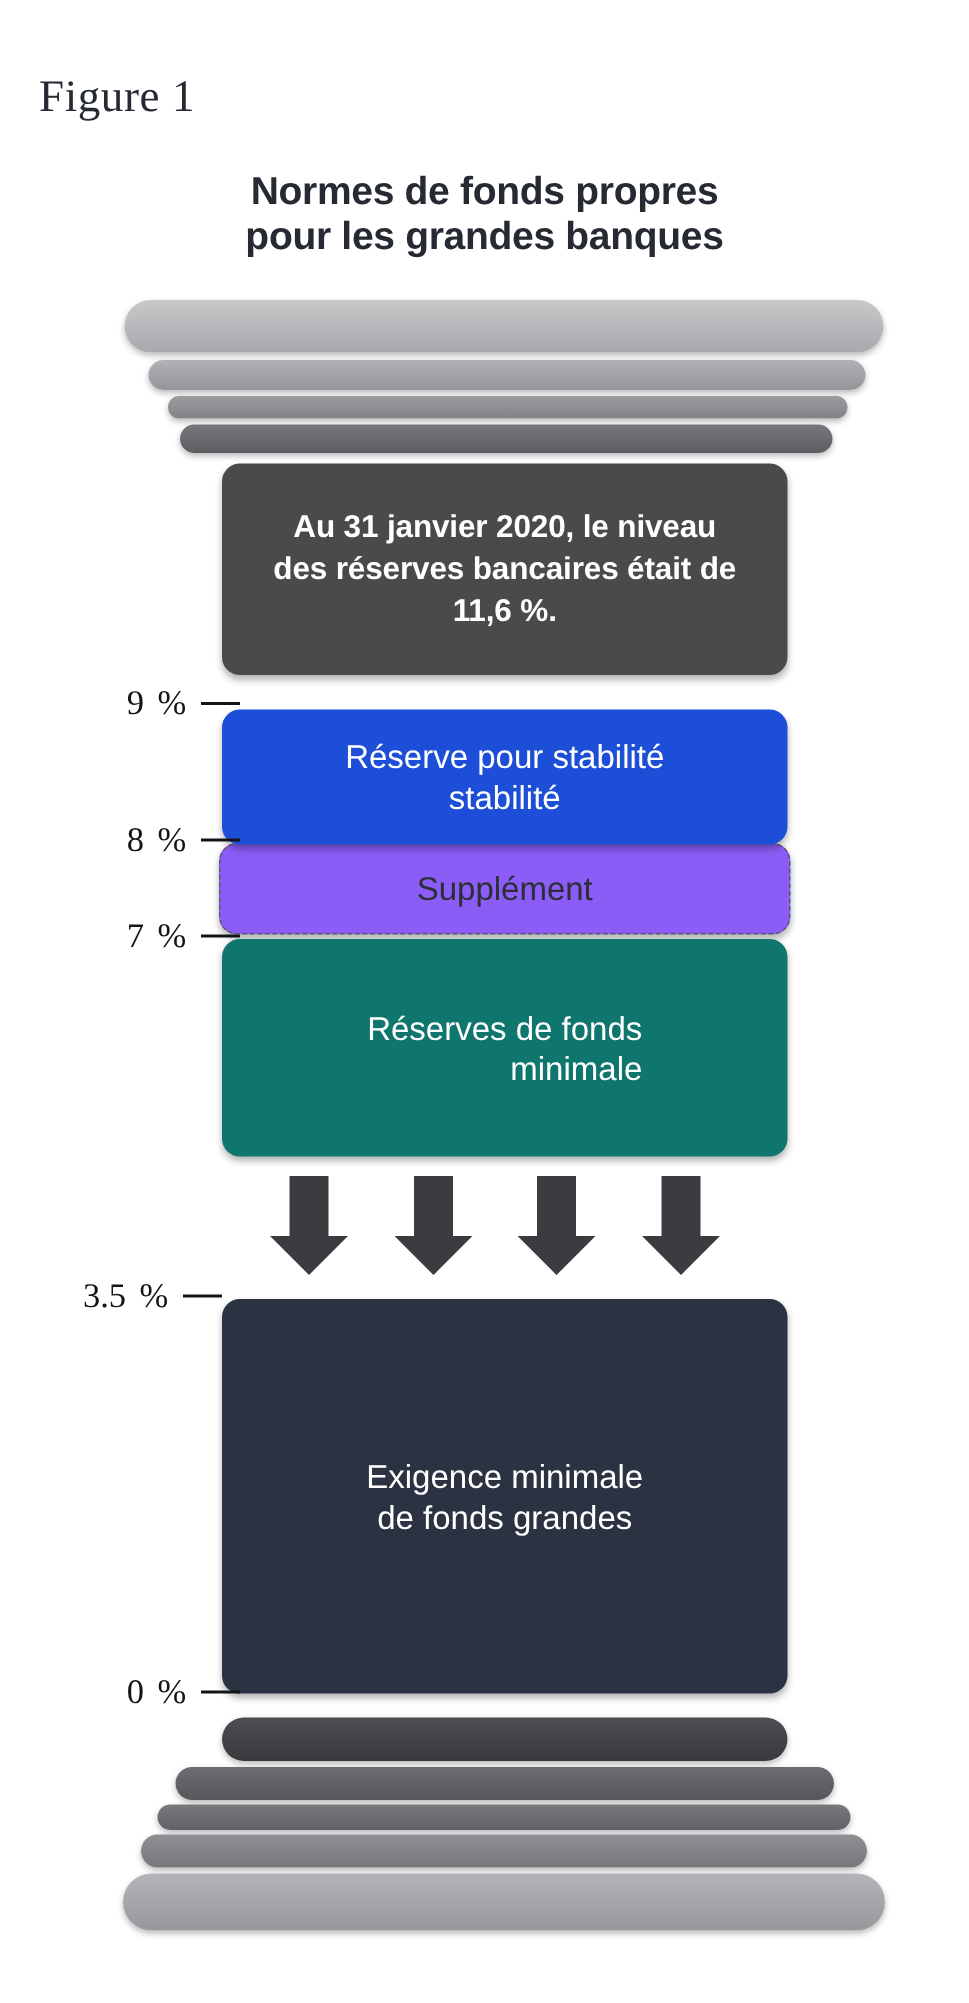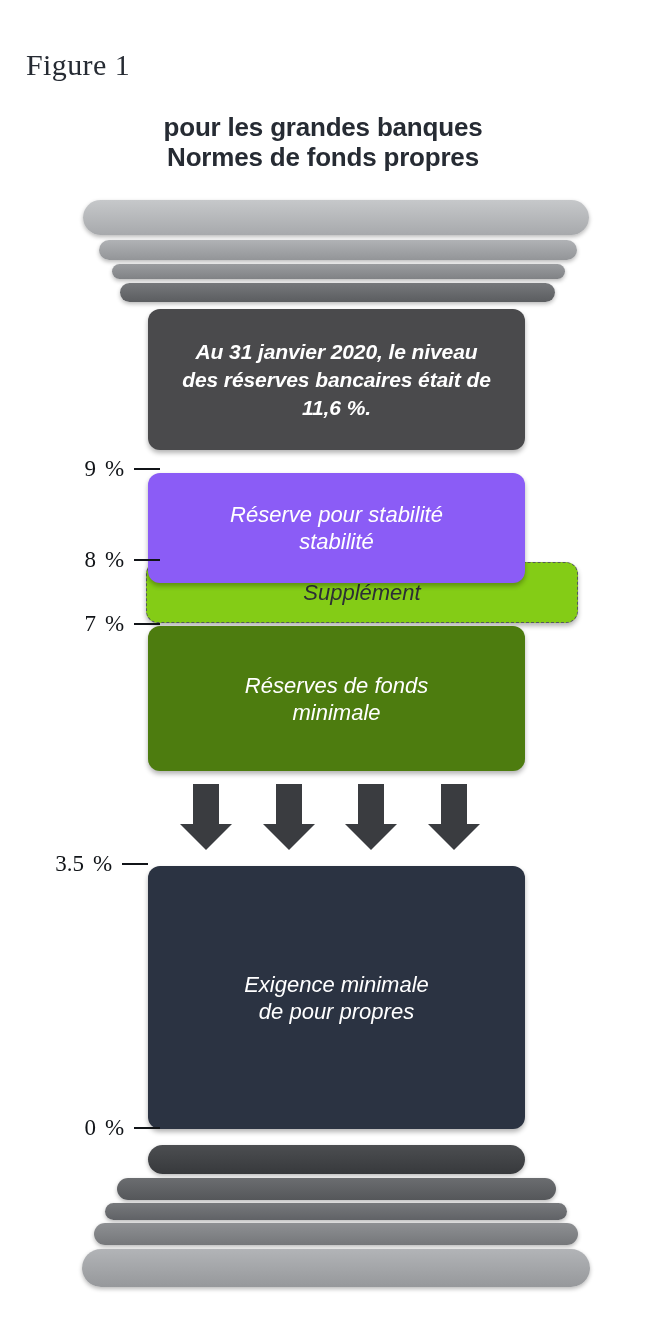--- a/index.html
+++ b/index.html
@@ -60,21 +60,20 @@
     align-items: center;
     justify-content: center;
     text-align: center;
     box-sizing: border-box;
   }
   .block .label {
     font-size: 22px;
     font-weight: 400;
     line-height: 27px;
     padding: 0 31px;
-    font-style: italic;
   }
 
   #callout-box {
     left: 148px;
     top: 309px;
     width: 377px;
     height: 141px;
     background: #4a4a4c;
     z-index: 6;
   }
@@ -83,44 +82,45 @@
     font-size: 21px;
     font-weight: 700;
     line-height: 28px;
     letter-spacing: -.1px;
   }
 
   #block-dsb {
     left: 148px;
     top: 473px;
     width: 377px;
-    height: 110px;
-    background: #8b5cf6;
+    height: 90px;
+    background: #1d4ed8;
     z-index: 5;
   }
   #block-dsb .label { color: #ffffff; font-weight: 400; }
 
   #block-surcharge {
     left: 146px;
     top: 562px;
-    width: 432px;
+    width: 381px;
     height: 61px;
-    background: #84cc16;
+    background: #8b5cf6;
     border: 1px dashed #55585d;
     z-index: 4;
   }
   #block-surcharge .label { color: #2c2f35; font-weight: 400; }
 
   #block-buffers {
     left: 148px;
     top: 626px;
     width: 377px;
     height: 145px;
-    background: #4d7c0f;
+    background: #0f766e;
     z-index: 5;
+    text-align: right;
   }
   #block-buffers .label { color: #ffffff; font-weight: 400; }
 
   #block-minimum {
     left: 148px;
     top: 866px;
     width: 377px;
     height: 263px;
     background: #2b3342;
     z-index: 5;
@@ -172,22 +172,22 @@
     background: #111418;
     margin-left: 10px;
   }
 </style>
 </head>
 <body>
 
 <div id="figure-label">Figure 1</div>
 
 <div id="chart-title">
+  <span class="t-line">Normes de fonds propres</span>
   <span class="t-line">pour les grandes banques</span>
-  <span class="t-line">Normes de fonds propres</span>
 </div>
 
 <div class="slab" style="left:83px; top:200px; width:506px; height:35px;
             background:linear-gradient(180deg,#c6c8ca 0%,#a7a9ac 100%);"></div>
 <div class="slab" style="left:99px; top:240px; width:478px; height:20px;
             background:linear-gradient(180deg,#b0b2b5 0%,#939598 100%);"></div>
 <div class="slab" style="left:112px; top:264px; width:453px; height:15px;
             background:linear-gradient(180deg,#9a9c9f 0%,#808285 100%);"></div>
 <div class="slab" style="left:120px; top:283px; width:435px; height:19px;
             background:linear-gradient(180deg,#76787b 0%,#5b5d60 100%);"></div>
@@ -212,21 +212,21 @@
 <div class="block" id="block-buffers">
   <div class="label">
     <span>Réserves de fonds</span><br>
     <span>minimale</span>
   </div>
 </div>
 
 <div class="block" id="block-minimum">
   <div class="label">
     <span>Exigence minimale</span><br>
-    <span>de pour propres</span>
+    <span>de fonds grandes</span>
   </div>
 </div>
 
 <div id="arrow-row">
   <svg class="arrow-down" viewBox="0 0 52 66" xmlns="http://www.w3.org/2000/svg">
     <path d="M13 0 H39 V40 H52 L26 66 L0 40 H13 Z" fill="#3a3c40"></path>
   </svg>
   <svg class="arrow-down" viewBox="0 0 52 66" xmlns="http://www.w3.org/2000/svg">
     <path d="M13 0 H39 V40 H52 L26 66 L0 40 H13 Z" fill="#3a3c40"></path>
   </svg>

